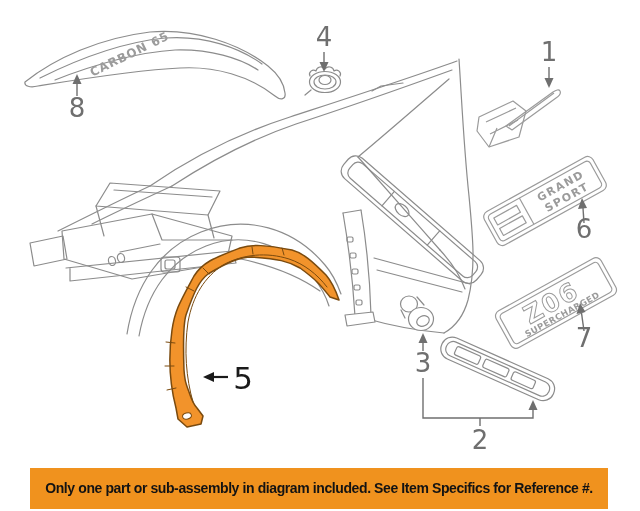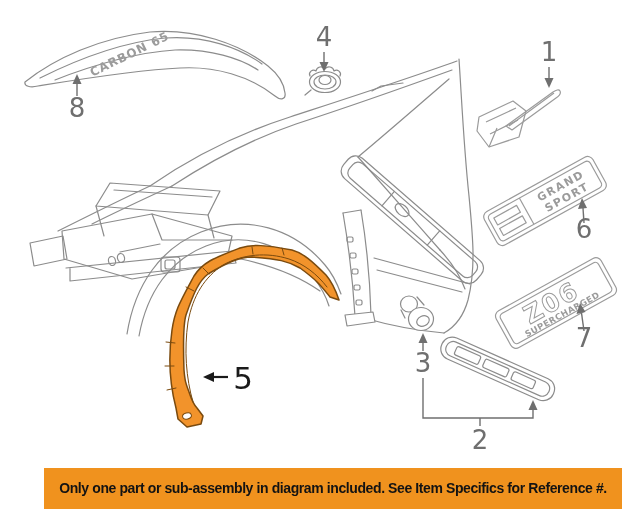--- a/index.html
+++ b/index.html
@@ -12,21 +12,21 @@
   .lnf{fill:#ffffff;stroke:#8C8C8C;stroke-width:1.2;stroke-linejoin:round;}
   .emb{fill:none;stroke:#9B9B9B;stroke-width:1.2;stroke-linejoin:round;}
   .embf{fill:#ffffff;stroke:#9B9B9B;stroke-width:1.2;stroke-linejoin:round;}
   .callout-num{font-family:"DejaVu Sans",sans-serif;font-size:26px;fill:#6F6F6F;text-anchor:middle;}
   .callout-arrow{stroke:#6F6F6F;stroke-width:1.4;fill:none;}
   .callout-head{fill:#6F6F6F;stroke:none;}
   .emblem-text{font-family:"DejaVu Sans",sans-serif;fill:#9B9B9B;text-anchor:middle;font-weight:bold;}
   .hl{fill:#F2932B;stroke:#7A4A0E;stroke-width:1.5;stroke-linejoin:round;}
   .hl-line{fill:none;stroke:#7A4A0E;stroke-width:1;stroke-linecap:round;}
   #banner{
-    position:absolute;left:44px;top:468px;width:578px;height:41px;background:#F0921E;
+    position:absolute;left:30px;top:468px;width:578px;height:41px;background:#F0921E;
     display:flex;flex-direction:column;justify-content:center;align-items:center;
   }
   #banner div{
     font-weight:bold;font-size:14px;line-height:19px;color:#131313;
     letter-spacing:-0.4px;white-space:nowrap;
   }
 </style>
 </head>
 <body>
 

